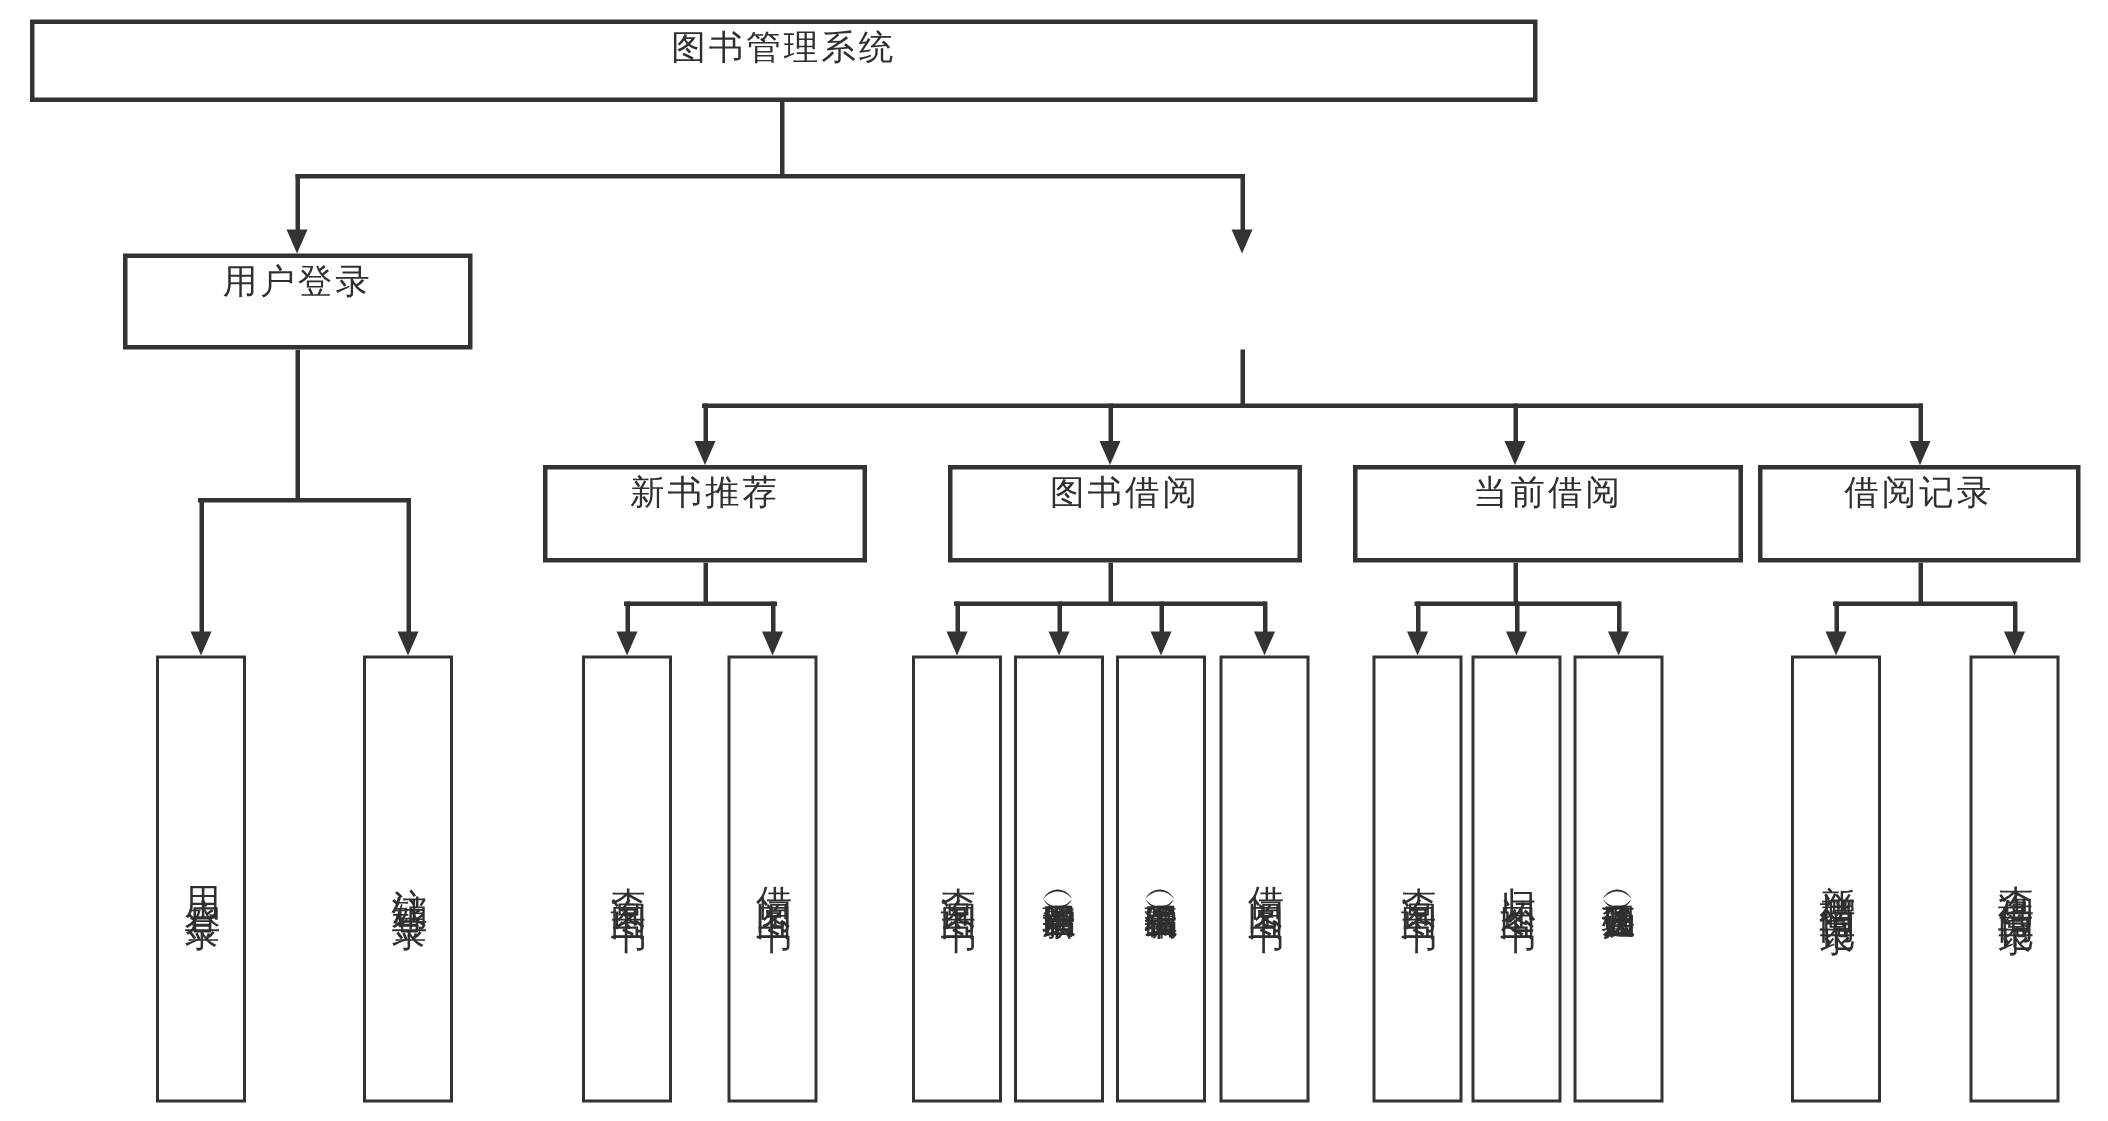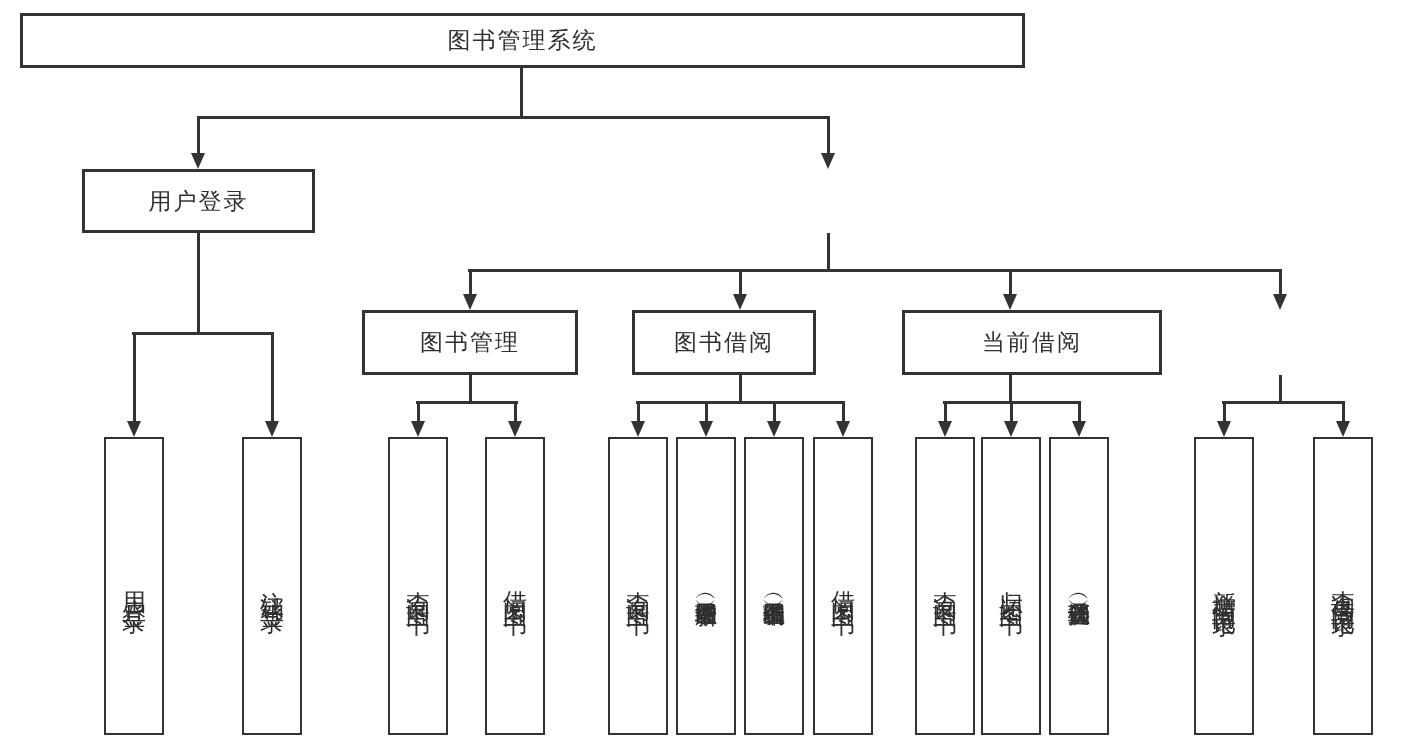--- a/index.html
+++ b/index.html
@@ -19,21 +19,21 @@
   }
   
   .v{position:absolute;width:3px;background:var(--line);}
   .h{position:absolute;height:3px;background:var(--line);}
   .arr{position:absolute;width:0;height:0;
        border-left:7px solid transparent;
        border-right:7px solid transparent;
        border-top:16px solid var(--line);}
   
   .box{position:absolute;background:var(--boxbg);border:3px solid var(--line);
-       box-sizing:border-box;display:flex;align-items:center;justify-content:center;}
+       box-sizing:border-box;display:flex;align-items:flex-start;justify-content:center;}
   .box span{font-size:23px;letter-spacing:2px;color:var(--text);white-space:nowrap;}
   .vbox{position:absolute;top:437px;height:298px;width:60px;background:var(--boxbg);
         border:2px solid var(--line);box-sizing:border-box;
         display:flex;align-items:center;justify-content:center;}
   .vbox span{writing-mode:vertical-rl;text-orientation:mixed;line-height:1;
              font-size:24px;letter-spacing:7px;color:var(--text);white-space:nowrap;}
   .vbox.mid span{letter-spacing:5px;}
   .vbox.long span{font-size:22px;letter-spacing:0;}
   .watermark{position:absolute;left:1183px;top:717px;font-size:20px;
              color:var(--wm);white-space:nowrap;z-index:5;}
@@ -103,27 +103,30 @@
 
   <div class="box" style="left:20px;top:13px;width:1005px;height:55px">
     <span>图书管理系统</span>
   </div>
 
   <div class="box" style="left:82px;top:169px;width:233px;height:64px">
     <span>用户登录</span>
   </div>
 
   <div class="box" style="left:362px;top:310px;width:216px;height:65px">
-    <span>图书管理</span>
+    <span>新书推荐</span>
   </div>
-  <div class="box" style="left:632px;top:310px;width:184px;height:65px">
+  <div class="box" style="left:632px;top:310px;width:236px;height:65px">
     <span>图书借阅</span>
   </div>
   <div class="box" style="left:902px;top:310px;width:260px;height:65px">
     <span>当前借阅</span>
+  </div>
+  <div class="box" style="left:1172px;top:310px;width:215px;height:65px">
+    <span>借阅记录</span>
   </div>
 
   <div class="vbox" style="left:104px">
     <span>用户登录</span>
   </div>
   <div class="vbox" style="left:242px">
     <span>注销登录</span>
   </div>
 
   <div class="vbox" style="left:388px">

